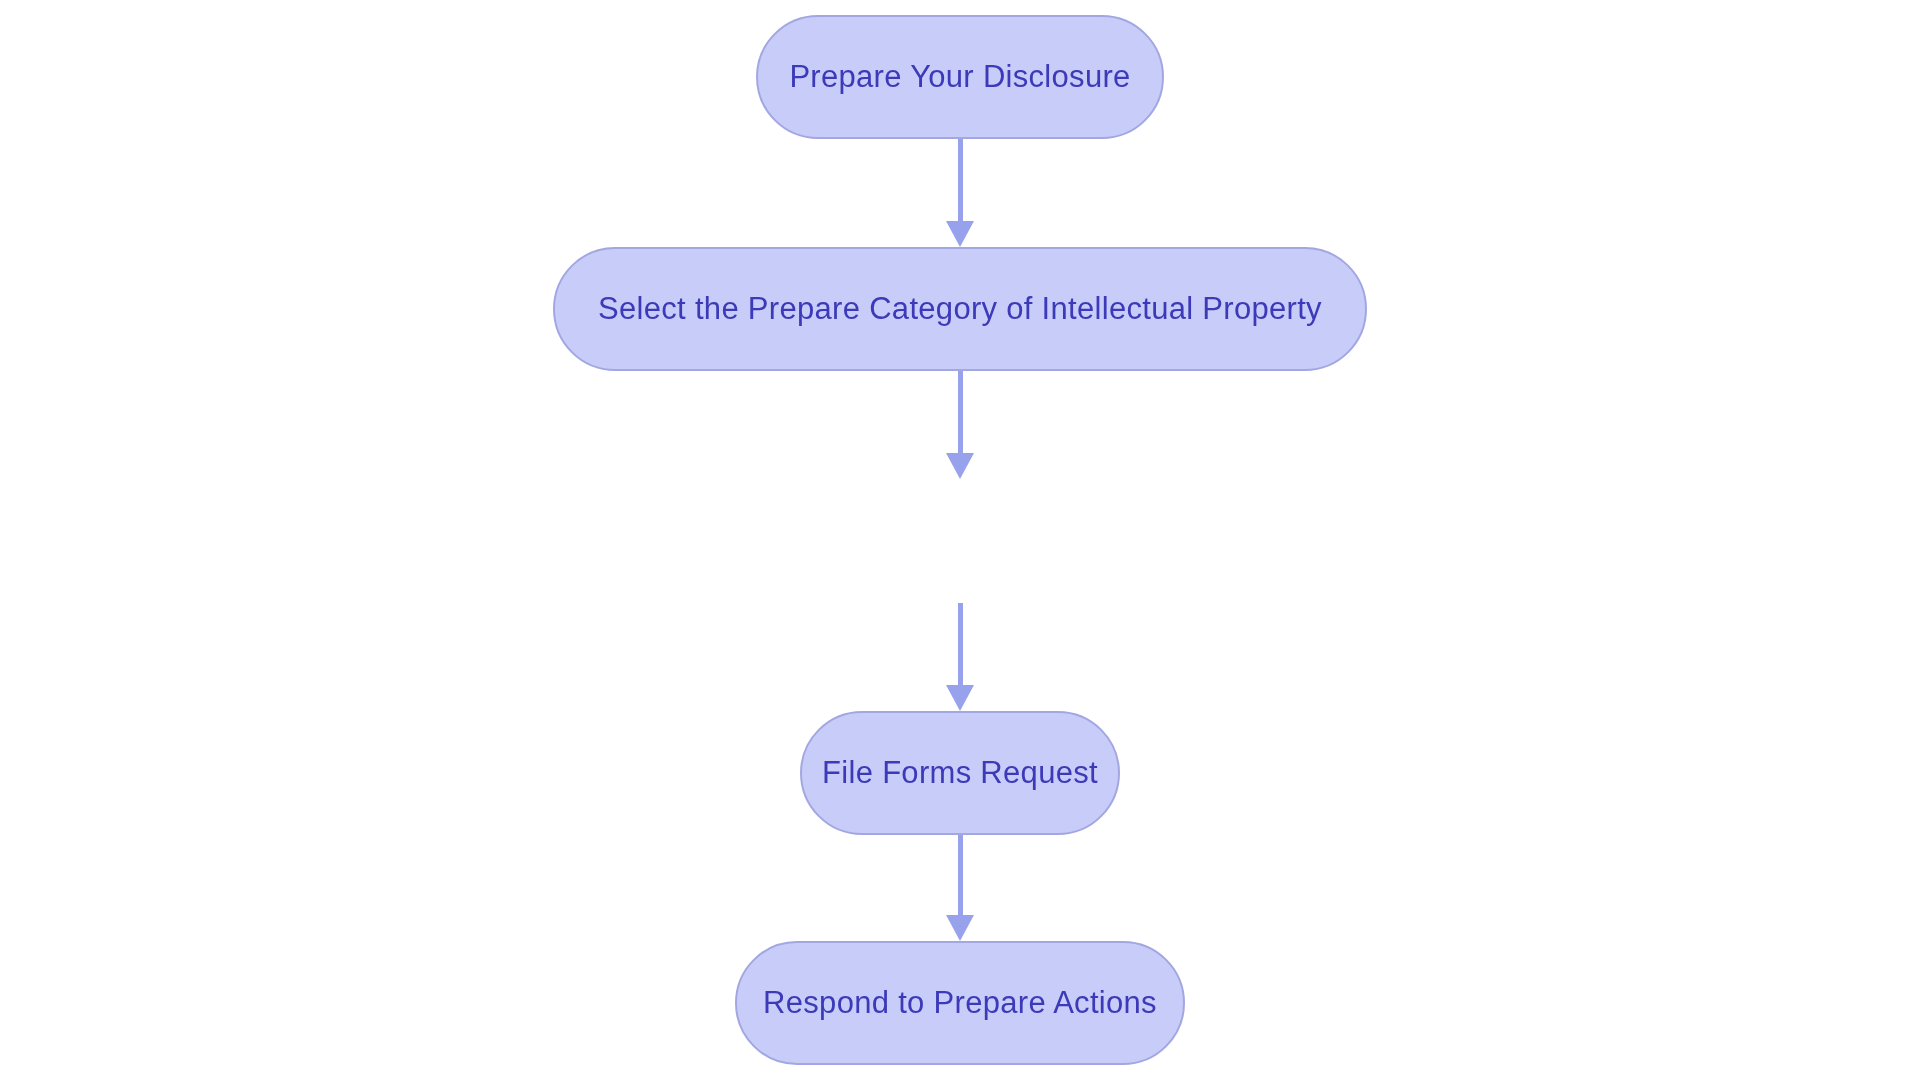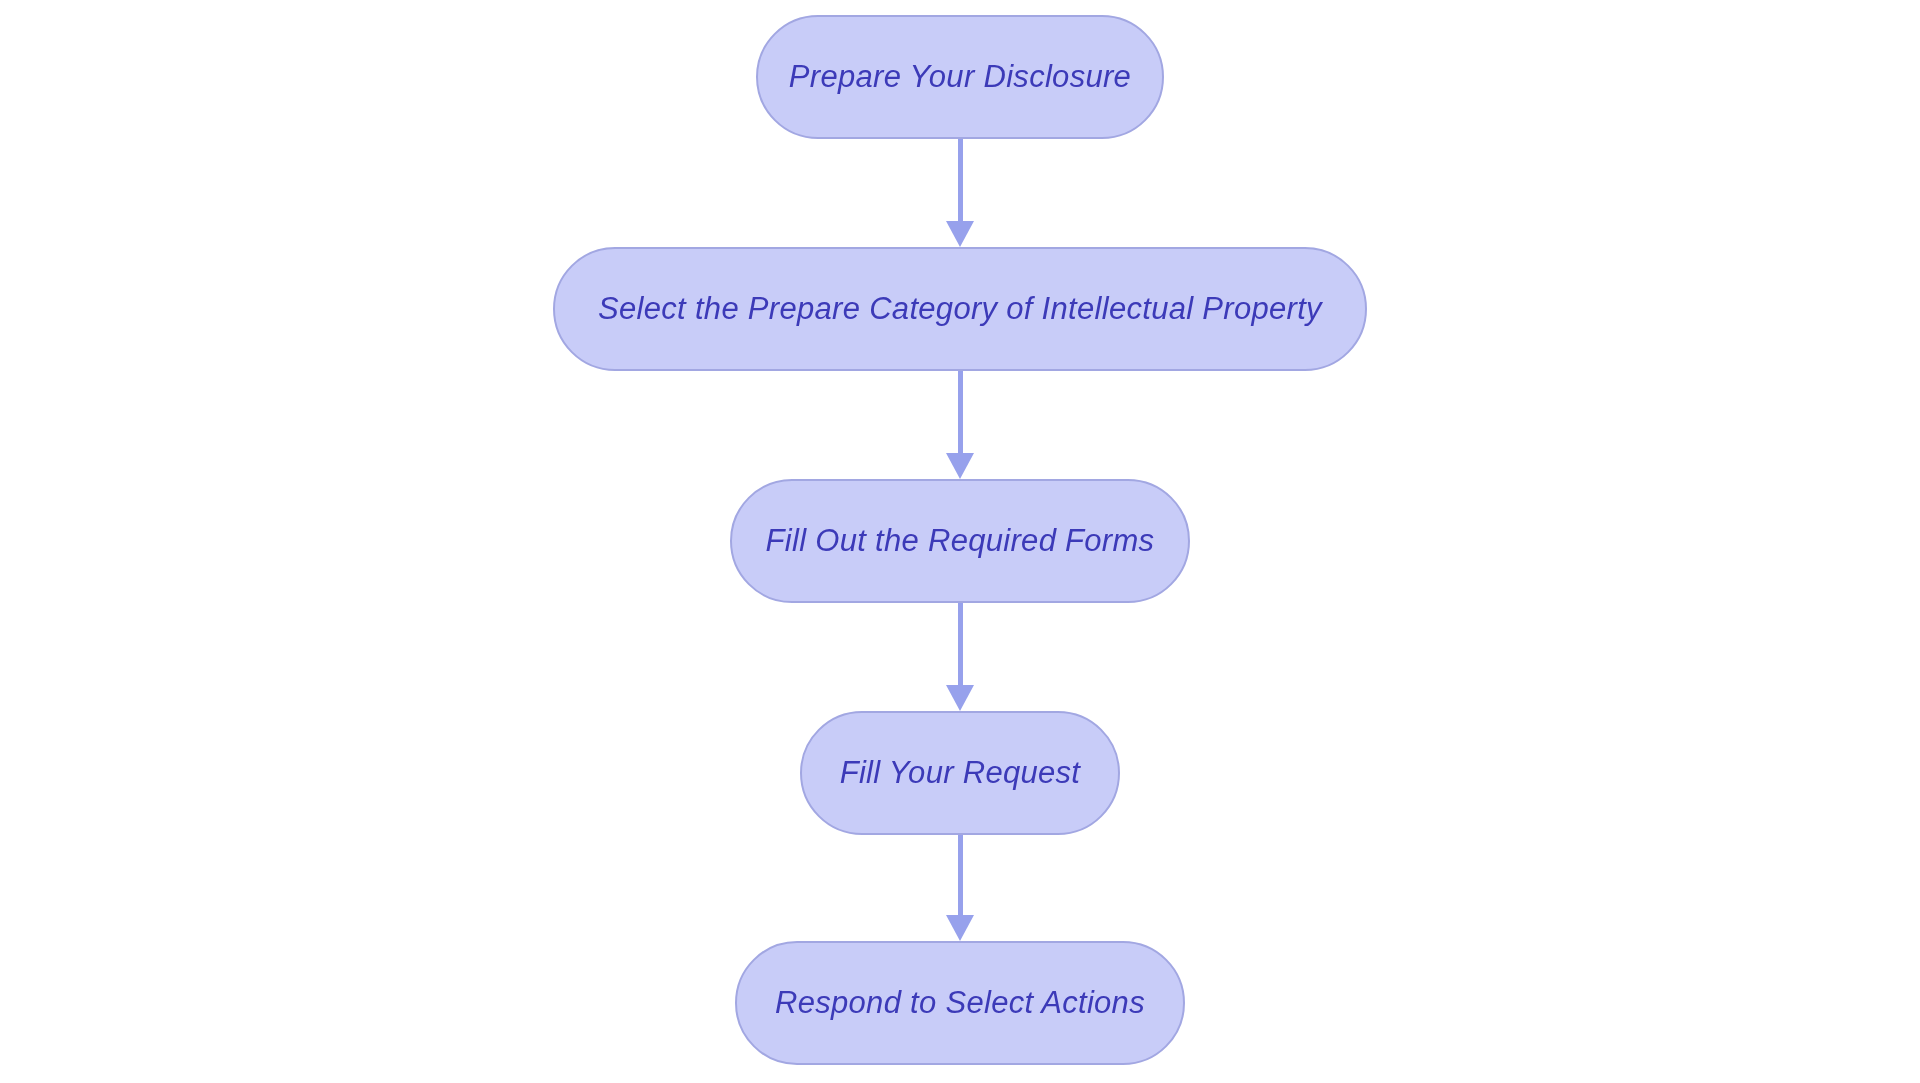--- a/index.html
+++ b/index.html
@@ -15,21 +15,20 @@
     height: 1083px;
     background: var(--background);
     font-family: "Liberation Sans", "DejaVu Sans", sans-serif;
     overflow: hidden;
   }
   .canvas {
     position: relative;
     width: 1920px;
     height: 796px;
     background: var(--background);
-    font-style: italic;
   }
   .node {
     position: absolute;
     left: 50%;
     transform: translateX(-50%);
     height: 124px;
     background: var(--node-fill);
     border: 2px solid var(--node-border);
     border-radius: 62px;
     display: flex;
@@ -91,35 +90,32 @@
 
   <div class="node n2">
     <span class="node-label">Select the Prepare Category of Intellectual Property</span>
   </div>
 
   <div class="arrow a2">
     <div class="arrow-line"></div>
     <div class="arrow-head"></div>
   </div>
 
-  <div class="node n3">
-    <span class="node-label">Fill Out the Required Forms</span>
-  </div>
 
   <div class="arrow a3">
     <div class="arrow-line"></div>
     <div class="arrow-head"></div>
   </div>
 
   <div class="node n4">
-    <span class="node-label">Fill Your Request</span>
+    <span class="node-label">File Forms Request</span>
   </div>
 
   <div class="arrow a4">
     <div class="arrow-line"></div>
     <div class="arrow-head"></div>
   </div>
 
   <div class="node n5">
-    <span class="node-label">Respond to Select Actions</span>
+    <span class="node-label">Respond to Prepare Actions</span>
   </div>
 
 </div>
 
 </body></html>

